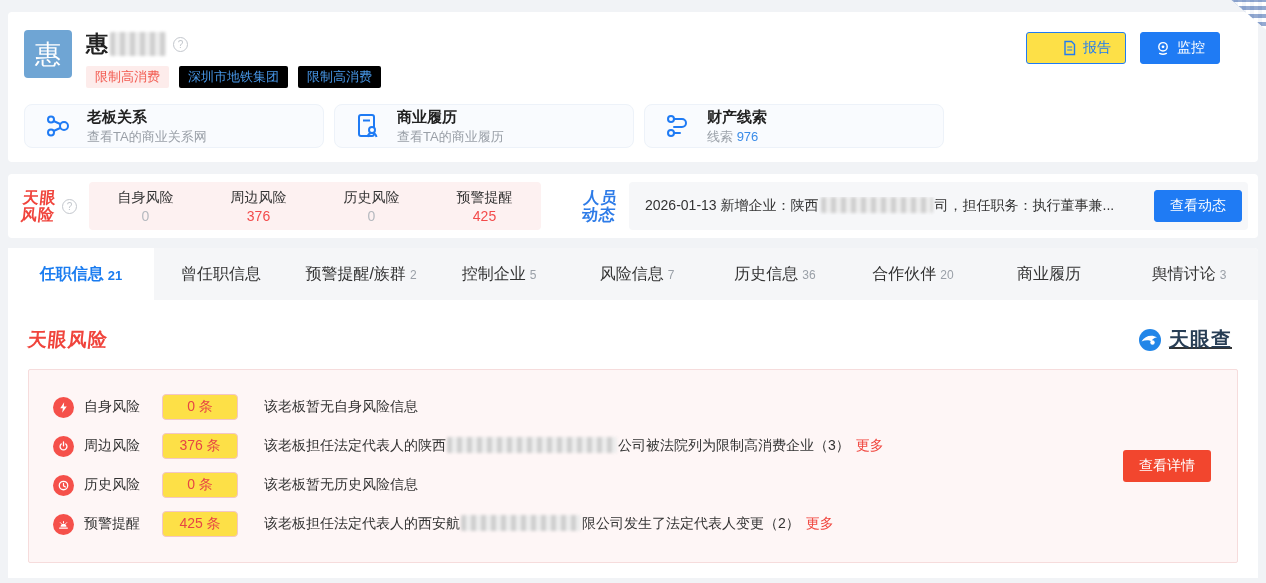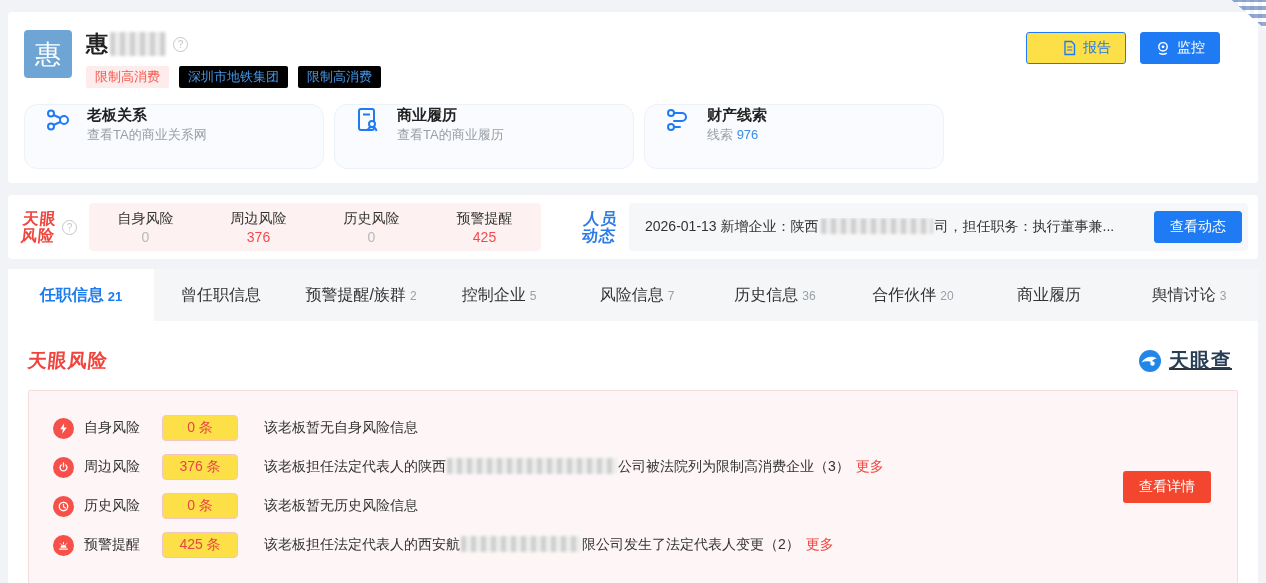--- a/index.html
+++ b/index.html
@@ -54,22 +54,22 @@
   .tag.blue { color:#4796e6; background:#000000; }
   .head-actions { margin-left:auto; display:flex; gap:14px; margin-top:2px; margin-right:18px; }
   .btn { display:flex; align-items:center; justify-content:center; gap:6px;
     height:32px; padding:0 14px; border-radius:3px; font-size:14px; cursor:pointer; }
   .btn-outline { border:1px solid #1f7bf4; color:#1f7bf4; background:#fde047;padding-left:35px; }
   .btn-solid { background:#1f7bf4; color:#fff; border:1px solid #1f7bf4; }
 
   
   .cards-row { display:flex; gap:10px; margin-top:16px; }
   .feat-card {
-    flex:0 0 300px; height:65px; background:#f9fbfe; border:1px solid #edf2f9;
-    border-radius:13px; display:flex; padding:0 18px; cursor:pointer;
+    flex:0 0 300px; height:44px; background:#f9fbfe; border:1px solid #edf2f9;
+    border-radius:8px; display:flex; align-items:center; padding:0 18px; cursor:pointer;
   }
   .feat-icon { width:30px; height:30px; flex:0 0 30px; margin-right:14px; }
   .feat-title { font-size:15px; font-weight:bold; color:#222; line-height:19px; }
   .feat-sub { font-size:13px; color:#9aa0a8; line-height:17px; margin-top:2px; }
   .feat-sub .num { color:#3a8ce8; }
 
   
   .panel-mid { margin-top:12px; height:64px; display:flex; align-items:center; padding:0 10px 0 14px; }
   .logo2 { font-weight:bold; font-size:16px; line-height:17px; letter-spacing:1px;
     transform:skewX(-6deg); text-align:center; }

